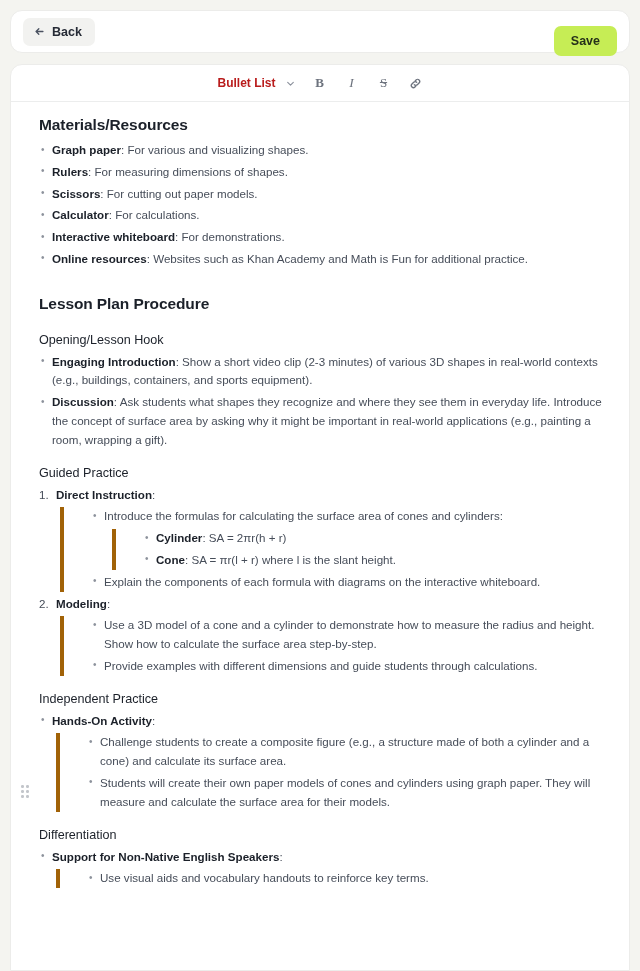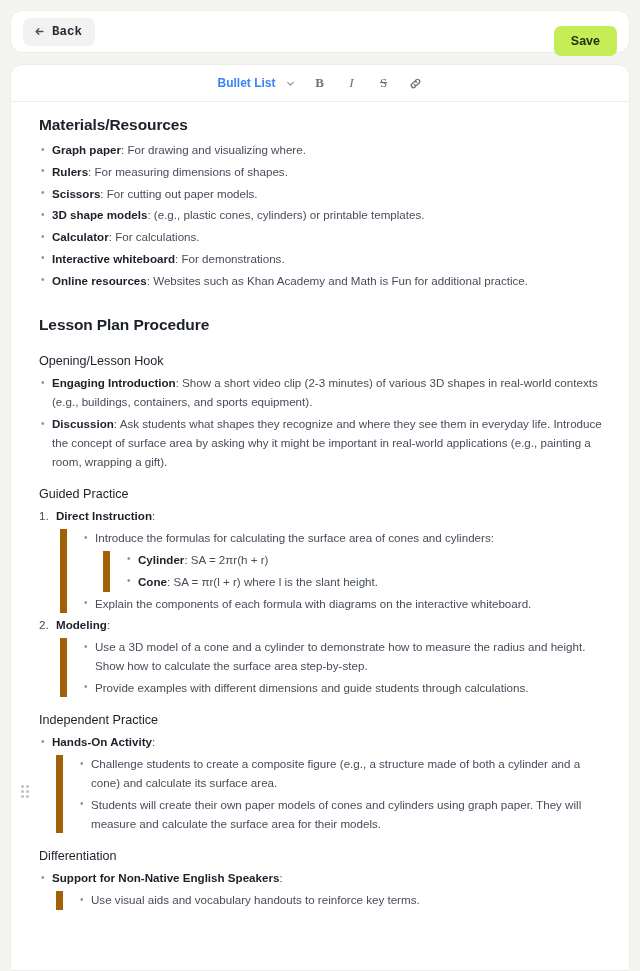--- a/index.html
+++ b/index.html
@@ -18,21 +18,21 @@
     border-radius: 12px;
     height: 43px;
     display: flex; align-items: center; justify-content: space-between;
     padding: 0 12px;
   }
   .back-btn {
     display: inline-flex; align-items: center; gap: 7px;
     background: #f2f2f0; border: none; border-radius: 7px;
     padding: 7px 13px 7px 11px;
     font-size: 12.5px; font-weight: 700; color: #262b36;
-    cursor: pointer; font-family: Liberation Mono, monospace;
+    cursor: pointer; font-family: Liberation Sans, sans-serif;
   }
   .back-arrow { width: 11px; height: 11px; display: block; color: #4a5160; }
   .save-btn {
     background: #c6ed55; border: none; border-radius: 7px;
     padding: 8px 17px;
     font-size: 12.5px; font-weight: 700; color: #26301a;
     cursor: pointer; font-family: "Liberation Sans", sans-serif; margin-top: 18px;
   }
 
   
@@ -45,21 +45,21 @@
     overflow: hidden;
     position: relative;
   }
   .toolbar {
     height: 37px;
     border-bottom: 1px solid #eceded;
     display: flex; align-items: center; justify-content: center; gap: 0px;
   }
   .tb-select {
     display: inline-flex; align-items: center; gap: 10px;
-    font-size: 12px; font-weight: 700; color: #3b82f6;
+    font-size: 12px; font-weight: 700; color: #b91c1c;
     padding: 4px 6px; border-radius: 5px; cursor: pointer; background: transparent;
   }
   .chev { width: 9px; height: 9px; color: #8b919c; display: block; }
   .tb-btn {
     width: 26px; height: 24px; margin-left: 6px;
     display: inline-flex; align-items: center; justify-content: center;
     color: #6d737e; cursor: pointer; border-radius: 5px; background: transparent;
   }
   .tb-btn svg { width: 13px; height: 13px; display: block; }
   .tb-btn.bold  { font-size: 13px; font-weight: 600; font-family: "Liberation Serif", serif; }
@@ -110,22 +110,22 @@
   li.numitem::before {
     content: counter(n) ".";
     position: absolute; left: 0; top: 0;
     color: #464d59; font-size: 11.6px;
   }
   li.numitem > .lbl { color: #1b2029; font-weight: 700; }
 
   
   ul.nested {
     list-style: none; margin: 3px 0 3px 0;
-    padding-left: 16px;
-    border-left: 7px solid #a16207;
+    padding-left: 28px;
+    border-left: 4px solid #a16207;
     margin-left: 4px;
   }
   ul.nested.deep { margin-left: 8px; }
   ul.nested > li {
     position: relative;
     font-size: 11.6px; line-height: 1.62; color: #464d59;
     padding-left: 12px; margin-bottom: 3px;
   }
   ul.nested > li::before {
     content: "•";
@@ -185,24 +185,23 @@
         <i></i>
           <i></i>
           <i></i>
           <i></i>
           <i></i>
           <i></i>
       </div>
 
       <h2 class="h2">Materials/Resources</h2>
       <ul class="lvl1">
-        <li class="item"><b>Graph paper</b><span>: For drawing and visualizing where.</span></li>
+        <li class="item"><b>Graph paper</b><span>: For various and visualizing shapes.</span></li>
         <li class="item"><b>Rulers</b><span>: For measuring dimensions of shapes.</span></li>
         <li class="item"><b>Scissors</b><span>: For cutting out paper models.</span></li>
-        <li class="item"><b>3D shape models</b><span>: (e.g., plastic cones, cylinders) or printable templates.</span></li>
         <li class="item"><b>Calculator</b><span>: For calculations.</span></li>
         <li class="item"><b>Interactive whiteboard</b><span>: For demonstrations.</span></li>
         <li class="item"><b>Online resources</b><span>: Websites such as Khan Academy and Math is Fun for additional practice.</span></li>
       </ul>
 
       <h2 class="h2 spaced">Lesson Plan Procedure</h2>
 
       <h3 class="h3 first">Opening/Lesson Hook</h3>
       <ul class="lvl1">
         <li class="item"><b>Engaging Introduction</b><span>: Show a short video clip (2-3 minutes) of various 3D shapes in real-world contexts (e.g., buildings, containers, and sports equipment).</span></li>

